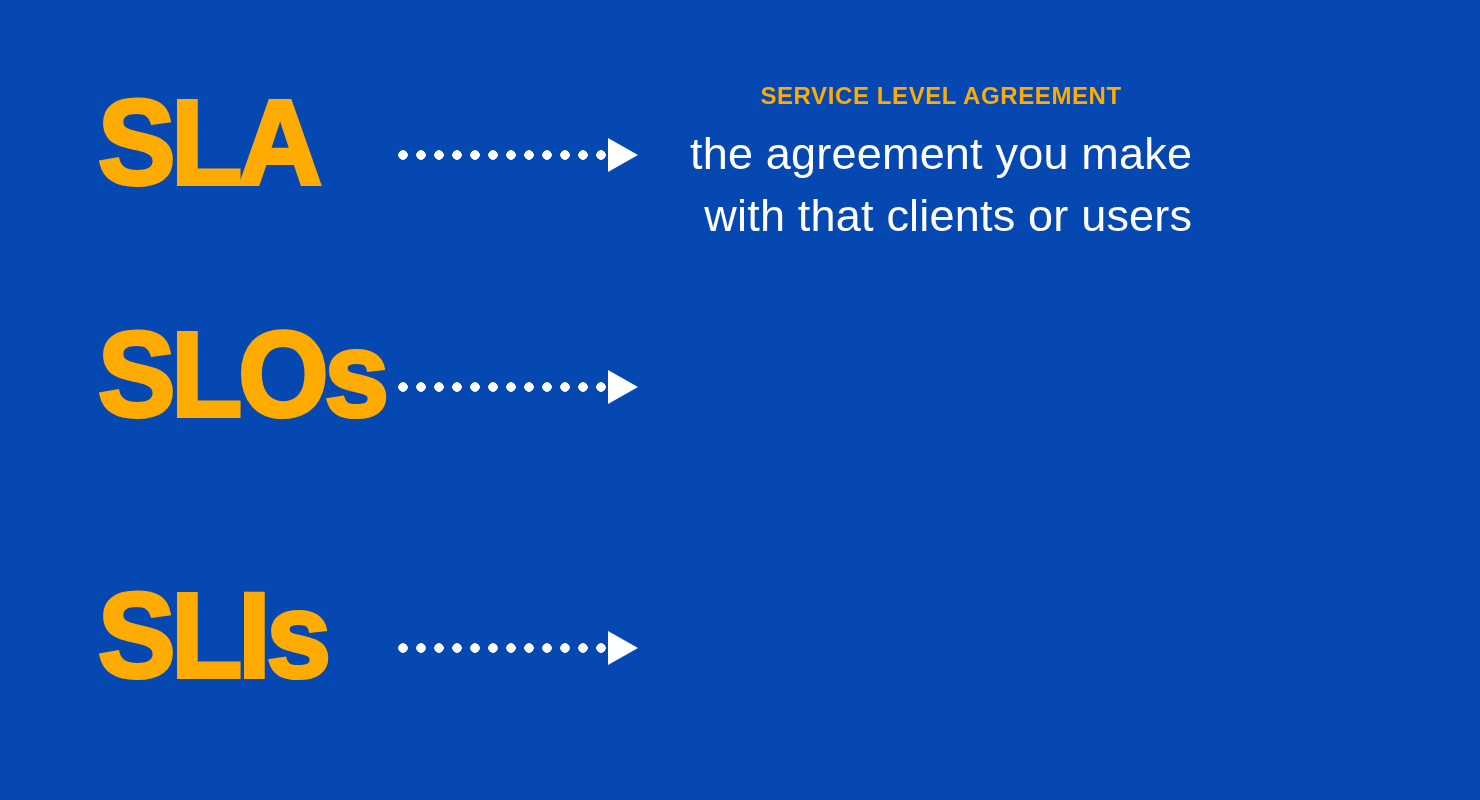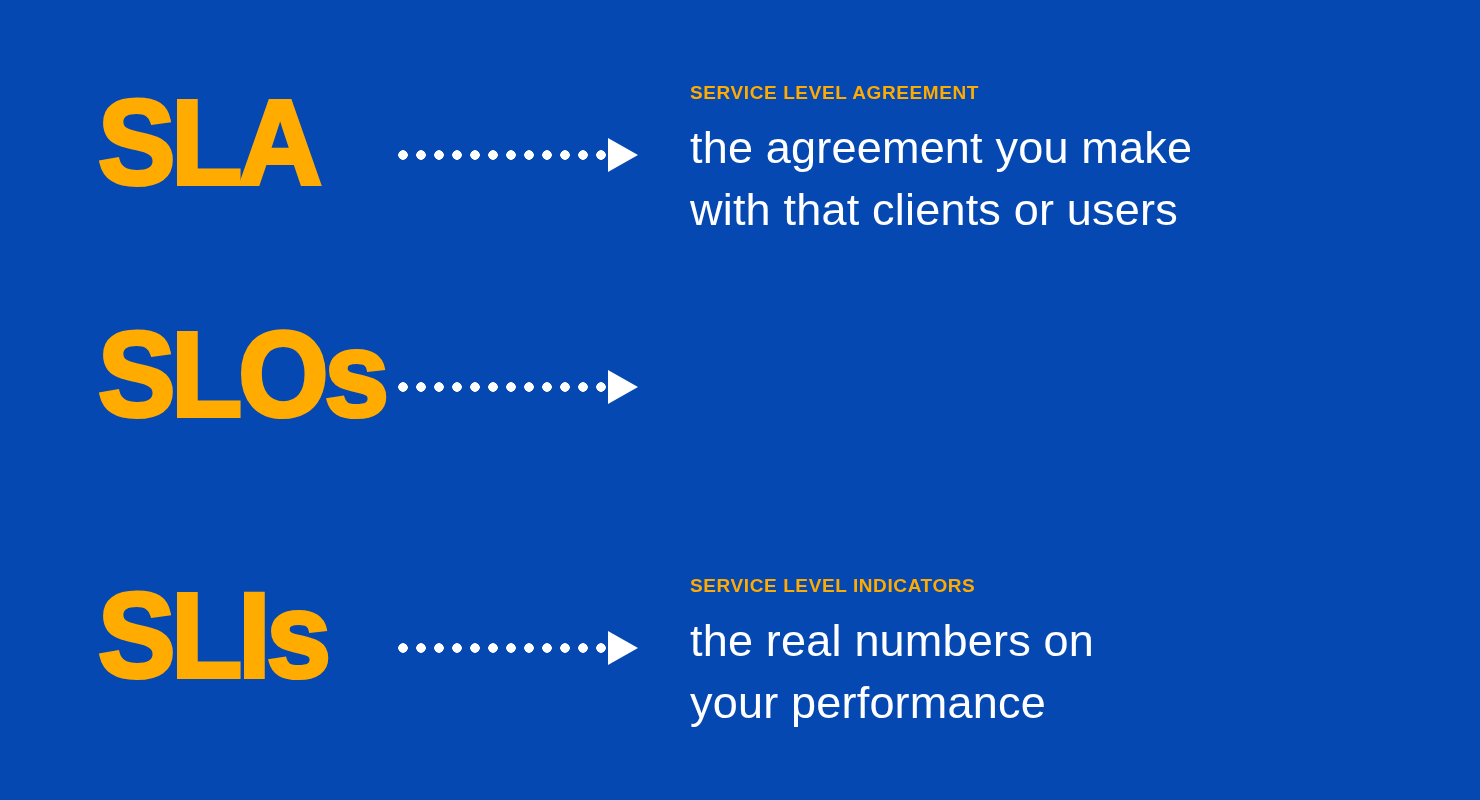--- a/index.html
+++ b/index.html
@@ -60,33 +60,35 @@
     margin-left:2px;
   }
 
   .textcol{
     position:absolute;
     left:690px;
     top:20px;
   }
   .label{
     color: var(--accent);
-    font-size:19px;
+    font-size:24px;
     font-weight:bold;
     letter-spacing:0.6px;
     margin-bottom:13px;
     white-space:nowrap;
+    text-align:center;
   }
   .desc{
     color: var(--text);
     font-size:45px;
     font-weight:400;
     line-height:62px;
     letter-spacing:0.2px;
     white-space:nowrap;
+    text-align:right;
   }
 </style>
 </head>
 <body>
 
 <div class="canvas">
 
   <div class="row row1">
     <div class="acronym">SLA</div>
     <div class="arrow">
@@ -107,20 +109,15 @@
       <div class="arrow-head"></div>
     </div>
   </div>
 
   <div class="row row3">
     <div class="acronym">SLIs</div>
     <div class="arrow">
       <div class="arrow-dots"></div>
       <div class="arrow-head"></div>
     </div>
-    <div class="textcol">
-      <div class="label">SERVICE LEVEL INDICATORS</div>
-      <div class="desc">the real numbers on</div>
-      <div class="desc">your performance</div>
-    </div>
   </div>
 
 </div>
 
 </body></html>

